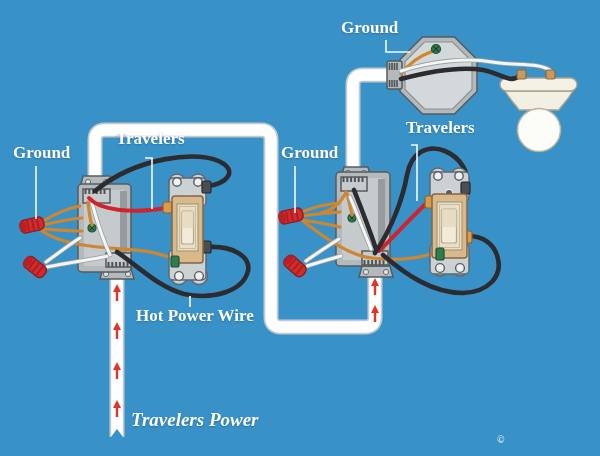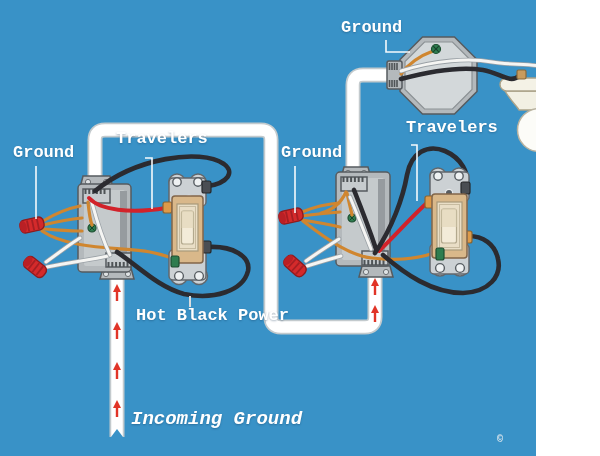--- a/index.html
+++ b/index.html
@@ -2,22 +2,22 @@
 <html style="--bg: #3992c7; --conduit: #ffffff; --wire_red: #d2222a; --wire_black: #2b2b30; --wire_white: #f5f5f3; --wire_copper: #d0862f; --wire_nut_red: #d42a2b; --ground_screw_green: #2e7d4f; --arrow_red: #e13427; --box_metal: #b4b9bc; --label_text: #ffffff;"><head>
 <meta charset="utf-8">
 <style>
   :root{
     --bg:#3992c7; --conduit:#ffffff; --wire_red:#d2222a; --wire_black:#2b2b30;
     --wire_white:#f5f5f3; --wire_copper:#d0862f; --wire_nut_red:#d42a2b;
     --ground_screw_green:#2e7d4f; --arrow_red:#e13427; --box_metal:#b4b9bc;
     --label_text:#ffffff;
   }
   html,body{margin:0;padding:0;}
-  .stage{position:relative;width:536px;height:456px;background:var(--bg);overflow:hidden;
-         font-family:Liberation Mono, monospace;text-align:center;}
+  .stage{position:relative;width:600px;height:456px;background:var(--bg);overflow:hidden;
+         font-family:Liberation Serif, serif;text-align:center;}
   .stage svg{position:absolute;left:0;top:0;}
   .lbl{position:absolute;color:var(--label_text);font-weight:700;font-size:17px;line-height:1;
        text-shadow:0 1px 2px rgba(15,50,80,.35);white-space:nowrap;}
   .lbl.italic{font-style:italic;font-size:19px;}
   .watermark{position:absolute;left:497px;top:434px;color:#e3eaef;font-weight:700;
              font-size:13px;letter-spacing:.8px;display:flex;align-items:center;gap:1px;}
   .watermark .copy{font-size:10px;font-weight:700;}
   
   .tubeU{fill:none;stroke:#c3cacd;stroke-width:15;}
   .tube{fill:none;stroke:var(--conduit);stroke-width:11.5;}
@@ -286,19 +286,19 @@
     <path class="leader" d="M 411,145 L 417,145 L 417,201"></path>
     <path d="M 190,296 L 190,307" fill="none" stroke="#d9dcde" stroke-width="2"></path>
   </g>
 </svg>
 
   <div class="lbl" style="left:341px;top:19px;">Ground</div>
   <div class="lbl" style="left:13px;top:144px;">Ground</div>
   <div class="lbl" style="left:116px;top:130px;">Travelers</div>
   <div class="lbl" style="left:281px;top:144px;">Ground</div>
   <div class="lbl" style="left:406px;top:119px;">Travelers</div>
-  <div class="lbl" style="left:136px;top:307px;">Hot Black Power</div>
-  <div class="lbl italic" style="left:131px;top:410px;">Incoming Ground</div>
+  <div class="lbl" style="left:136px;top:307px;">Hot Power Wire</div>
+  <div class="lbl italic" style="left:131px;top:410px;">Travelers Power</div>
 
   <div class="watermark">
     <span class="copy">©</span>
   </div>
 </div>
 
 </body></html>

